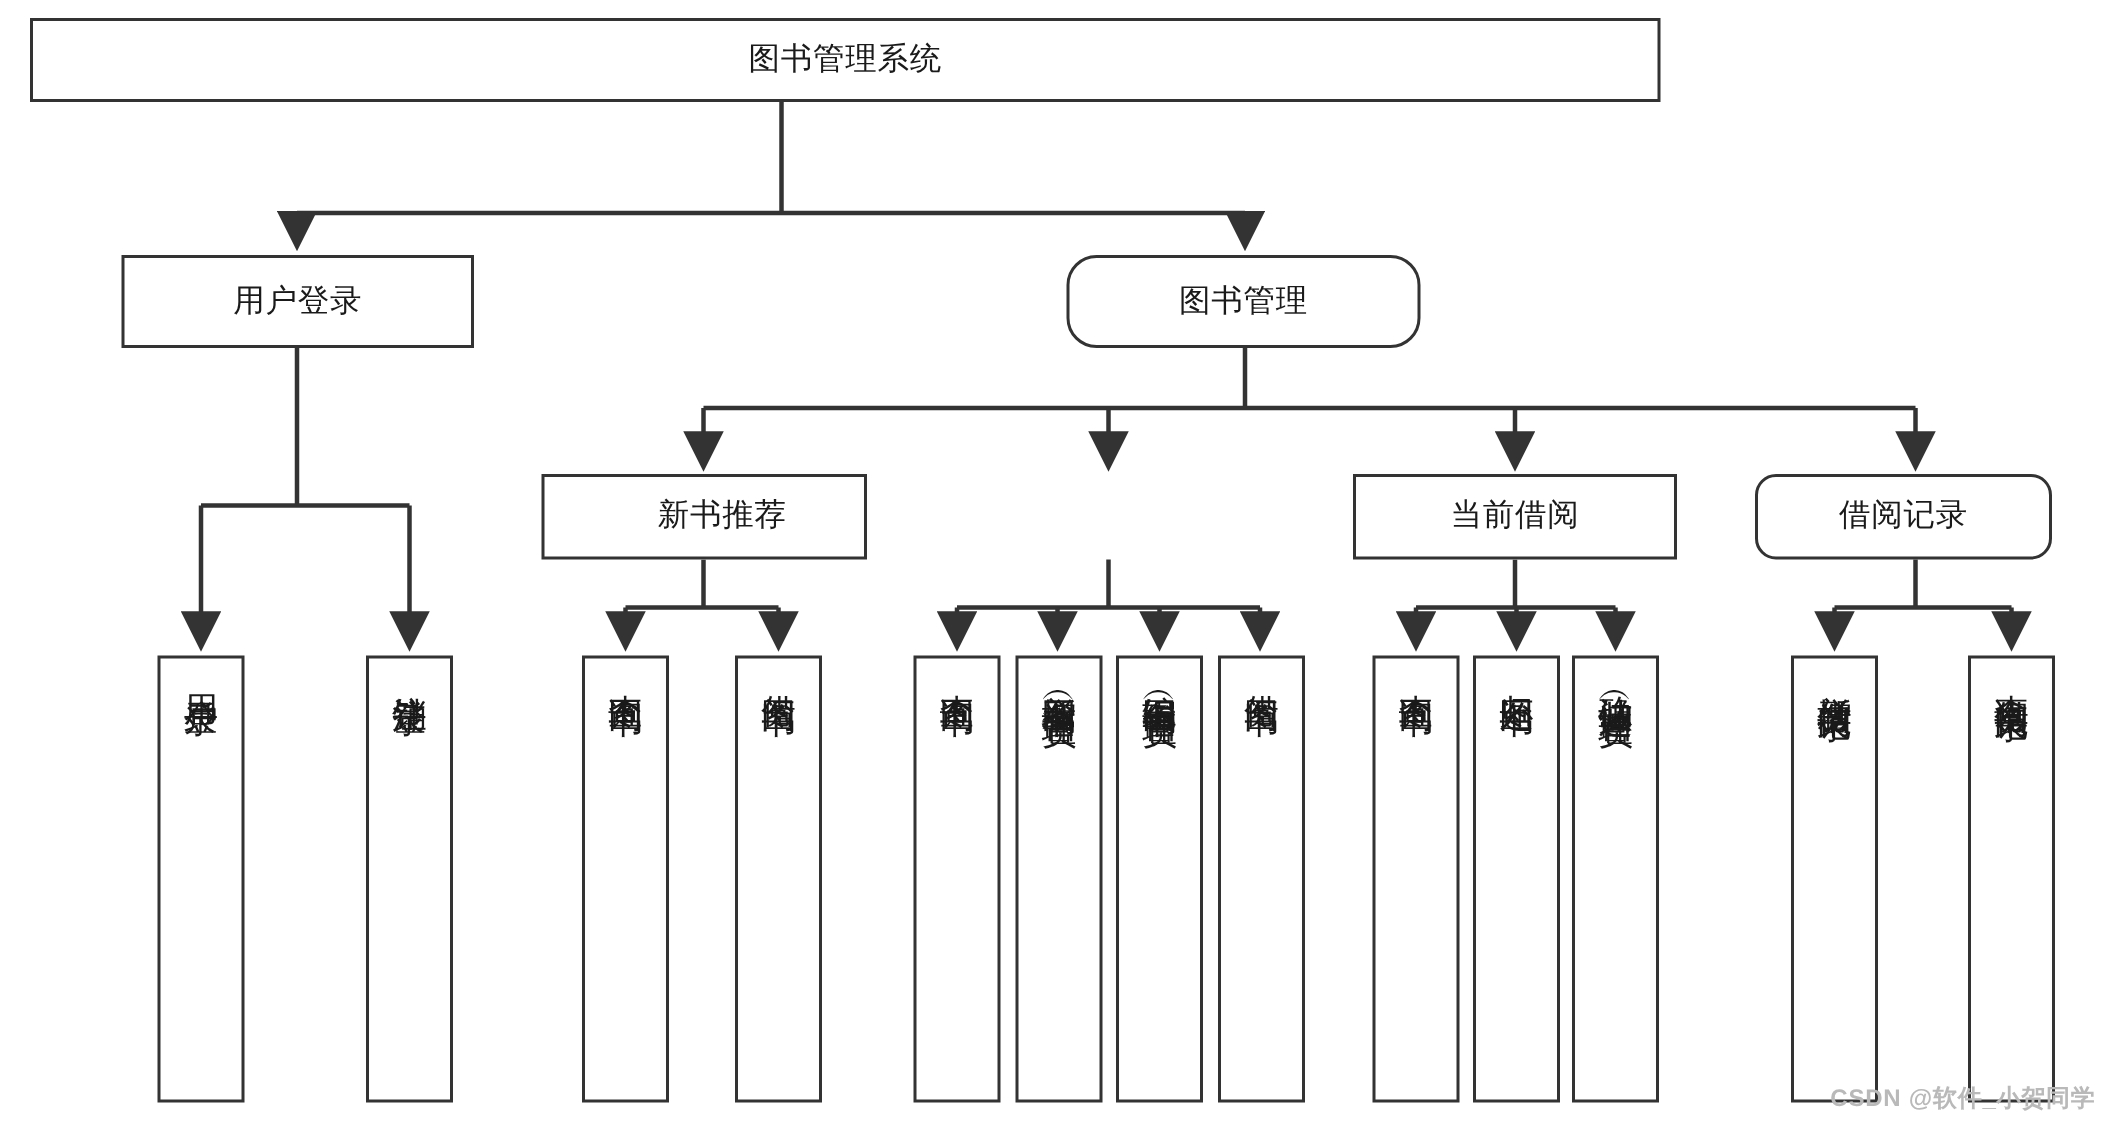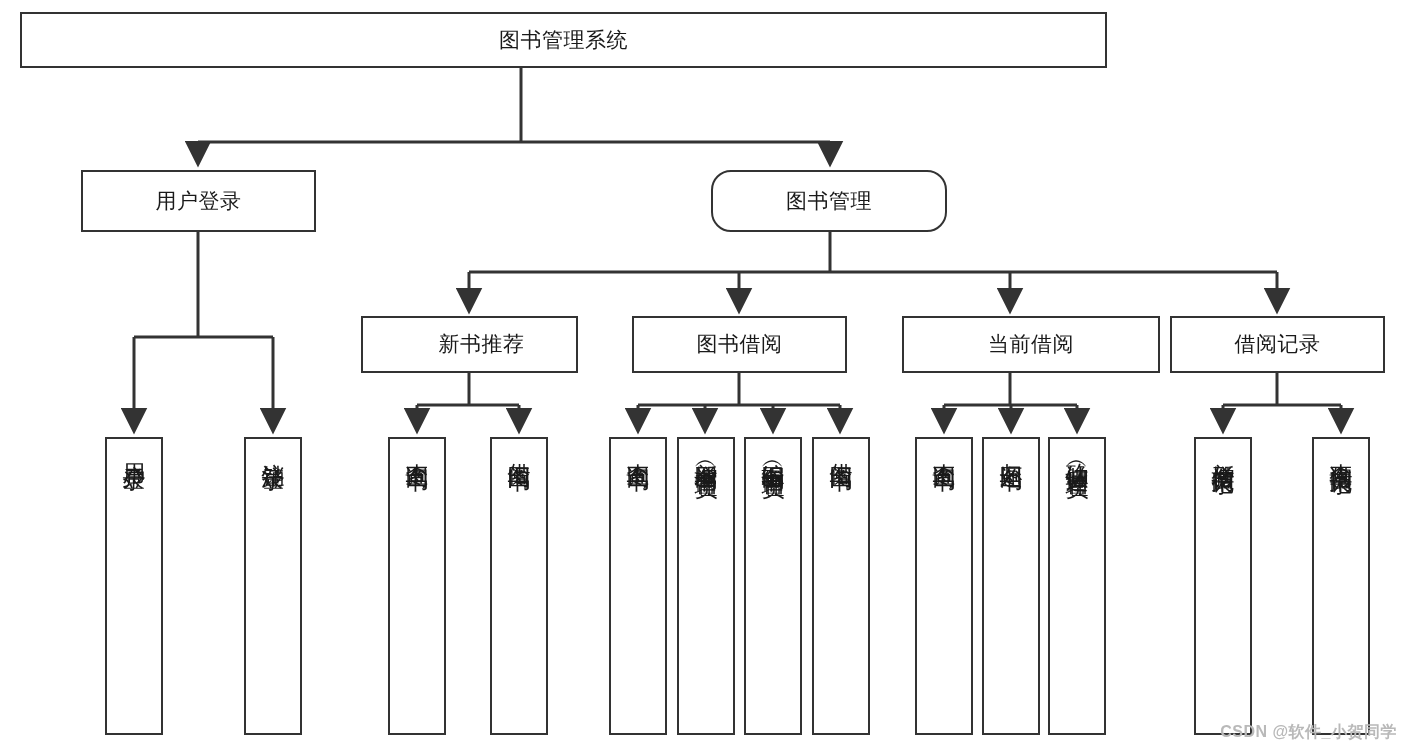--- a/index.html
+++ b/index.html
@@ -134,29 +134,26 @@
   </div>
 
   <div class="node horiz" style="left:711px; top:170px; width:236px; height:62px;border-radius:20px;">
     <span class="label">图书管理</span>
   </div>
 
   <div class="node horiz" style="left:361px; top:316px; width:217px; height:57px;padding-left:24px;">
     <span class="label">新书推荐</span>
   </div>
 
-  <div class="node horiz" style="left:632px; top:316px; width:215px; height:57px;">
-    <span class="label">图书借阅</span>
-  </div>
-
-  <div class="node horiz" style="left:902px; top:316px; width:258px; height:57px;">
+
+  <div class="node horiz" style="left:902px; top:316px; width:216px; height:57px;">
     <span class="label">当前借阅</span>
   </div>
 
-  <div class="node horiz" style="left:1170px; top:316px; width:215px; height:57px;">
+  <div class="node horiz" style="left:1170px; top:316px; width:198px; height:57px;border-radius:14px;">
     <span class="label">借阅记录</span>
   </div>
 
   <div class="node vert" style="left:105px; top:437px; width:58px; height:298px;">
     <span class="label">用户登录</span>
   </div>
 
   <div class="node vert" style="left:244px; top:437px; width:58px; height:298px;">
     <span class="label">注销登录</span>
   </div>

